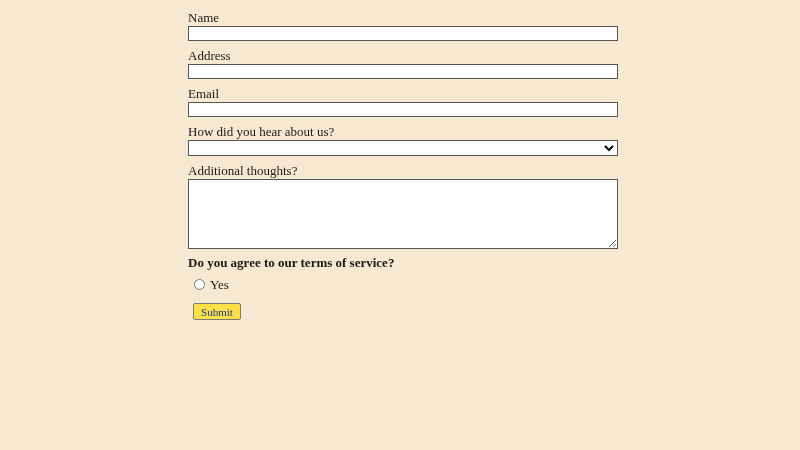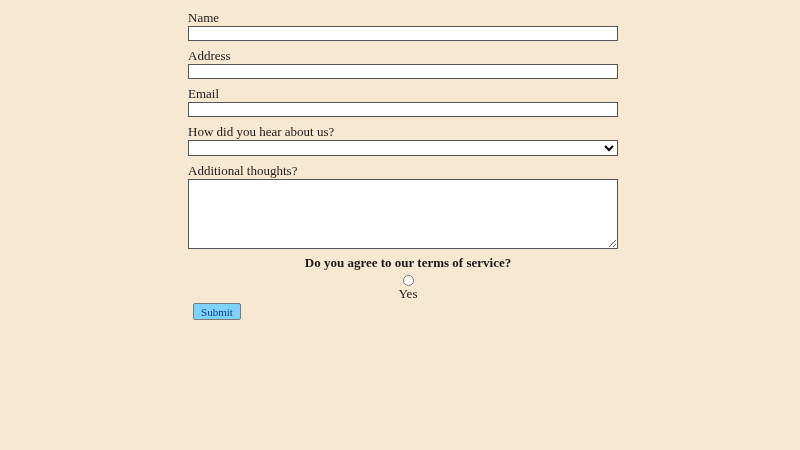--- a/index.html
+++ b/index.html
@@ -76,48 +76,46 @@
     resize: both;
     color: #000;
     outline: none;
   }
   .group-title {
     font-size: 13px;
     font-weight: bold;
     line-height: 16px;
     margin: 6px 0 4px 0;
     color: #1a1a1a;
-    text-align: center;
   }
   .opt-row {
     display: flex;
     align-items: center;
     height: 19px;
     margin: 0 0 1px 0;
-    flex-direction: column;
   }
   .opt-row input[type="radio"],
   .opt-row input[type="checkbox"] {
     margin: 0 5px 0 6px;
     width: 11px;
     height: 11px;
   }
   .opt-label {
     font-size: 13px;
     line-height: 16px;
     color: #1a1a1a;
   }
   .submit-btn {
     margin: 8px 0 0 5px;
     width: 48px;
     height: 17px;
     font-family: "Liberation Serif", serif;
     font-size: 11px;
     color: #123a8f;
-    background: #7dd3fc;
+    background: #fde047;
     border: 1px solid #7b7b7b;
     border-radius: 2px;
     padding: 0;
     cursor: pointer;
   }
 </style>
 </head>
 <body>
 
 <div class="page">

